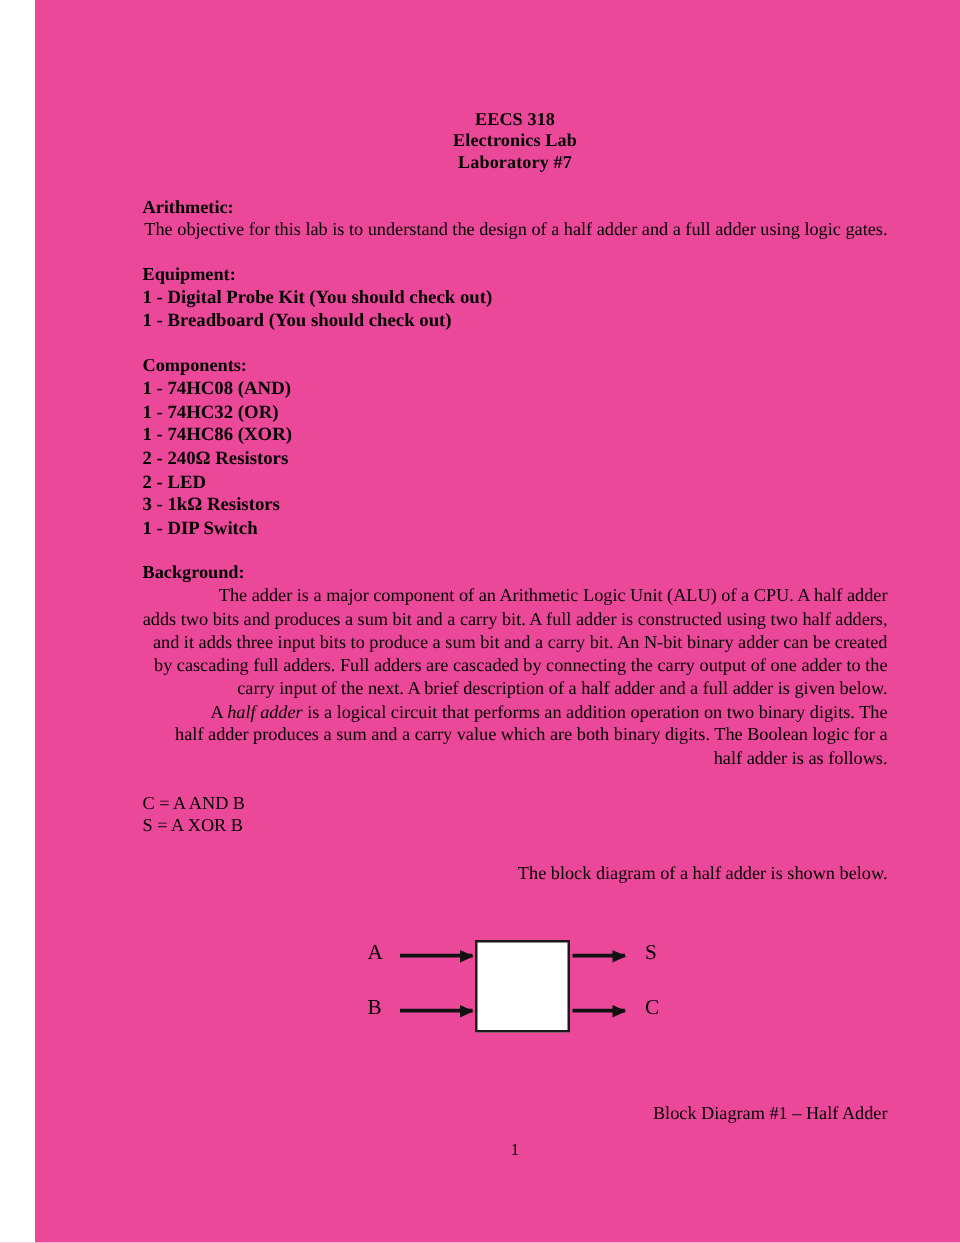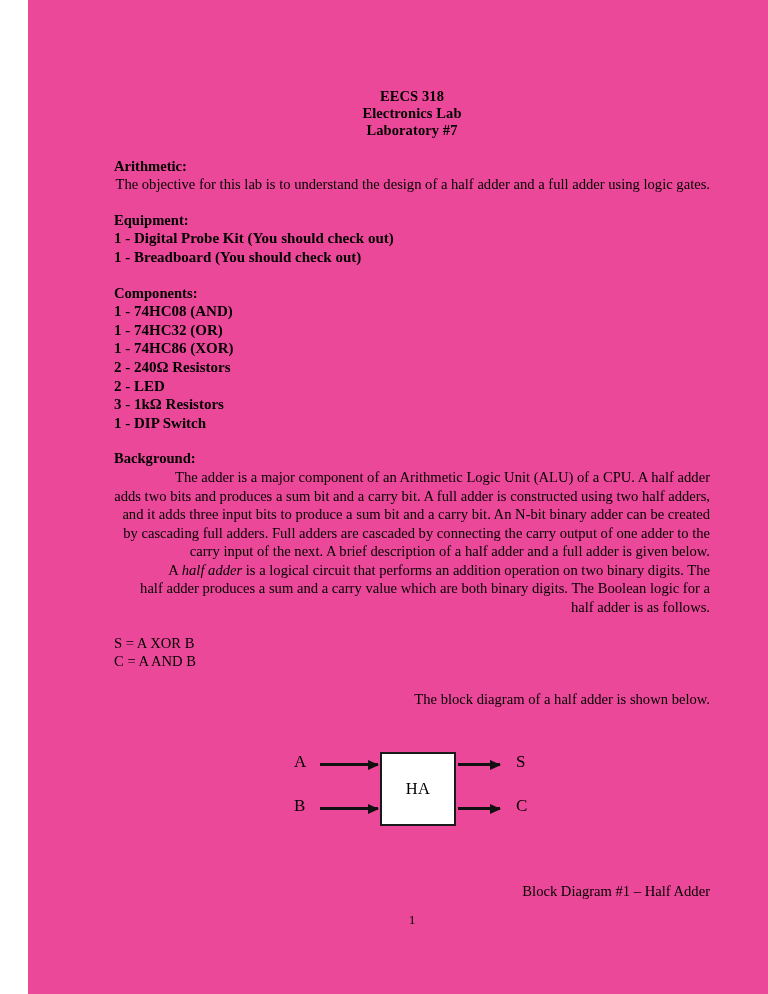--- a/index.html
+++ b/index.html
@@ -199,33 +199,32 @@
       <div class="list-line">1 - DIP Switch</div>
     </div>
 
     <div class="section">
       <div class="section-heading">Background:</div>
       <p class="para indent">The adder is a major component of an Arithmetic Logic Unit (ALU) of a CPU. A half adder adds two bits and produces a sum bit and a carry bit. A full adder is constructed using two half adders, and it adds three input bits to produce a sum bit and a carry bit. An N-bit binary adder can be created by cascading full adders. Full adders are cascaded by connecting the carry output of one adder to the carry input of the next. A brief description of a half adder and a full adder is given below.</p>
       <p class="para indent"><span>A </span><em>half adder</em><span> is a logical circuit that performs an addition operation on two binary digits. The half adder produces a sum and a carry value which are both binary digits. The Boolean logic for a half adder is as follows.</span></p>
     </div>
 
     <div class="equations">
+      <div class="eq-line">C = A AND B</div>
       <div class="eq-line">S = A XOR B</div>
-      <div class="eq-line">C = A AND B</div>
     </div>
 
     <div class="gap-med"></div>
 
     <p class="para indent">The block diagram of a half adder is shown below.</p>
 
     <div class="diagram-wrap">
       <div class="diagram">
 
         <div class="ha-box"></div>
-        <div class="ha-label">HA</div>
 
         <div class="sig-row row-top" style="left:0; width:236px;">
           <span class="port-label label-in">A</span>
           <span class="arrow arrow-in"></span>
           <span class="arrow arrow-out"></span>
           <span class="port-label label-out">S</span>
         </div>
 
         <div class="sig-row row-bottom" style="left:0; width:236px;">
           <span class="port-label label-in">B</span>

